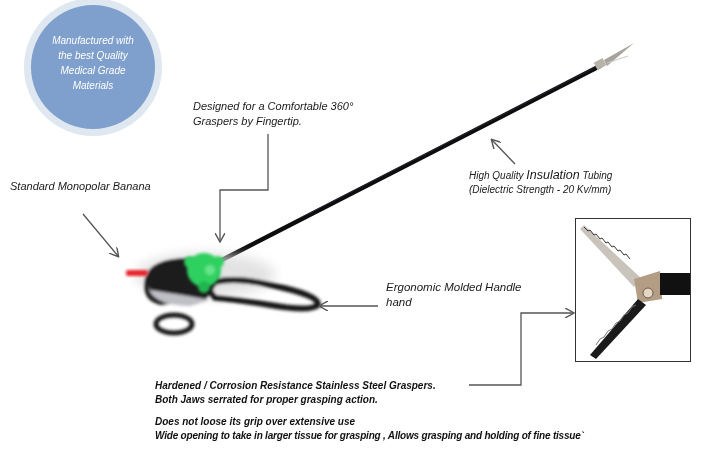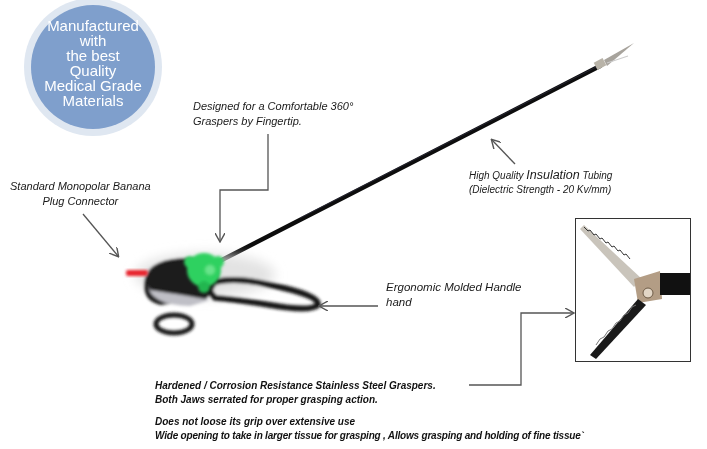--- a/index.html
+++ b/index.html
@@ -1,19 +1,19 @@
 <!DOCTYPE html>
 <html><head>
 <meta charset="utf-8">
 <style>
   html, body { margin:0; padding:0; }
   body { width:707px; height:449px; position:relative; overflow:hidden; background:#ffffff; font-family:"Liberation Sans", sans-serif; }
   .badge-outer { position:absolute; left:24px; top:-2px; width:138px; height:138px; border-radius:50%; background:#dfe7f1; }
   .badge-inner { position:absolute; left:31px; top:5px; width:124px; height:124px; border-radius:50%; background:#7f9fcc; display:flex; align-items:center; justify-content:center; text-align:center; }
-  .badge-text { color:#ffffff; font-size:15px; line-height:15px; width:104px; margin-top:-8px; }
+  .badge-text { color:#ffffff; font-style:italic; font-size:10px; line-height:15px; width:104px; margin-top:-8px; }
   .label { position:absolute; font-style:italic; color:#1a1a1a; font-size:11px; line-height:15px; white-space:nowrap; }
   .label.bold { font-weight:bold; font-size:10px; line-height:14px; color:#111; }
   svg.overlay { position:absolute; left:0; top:0; }
   .inset { position:absolute; left:575px; top:218px; width:116px; height:144px; border:1px solid #333; background:#fff; box-sizing:border-box; }
   .big { font-size:12.5px; }
 </style>
 </head>
 <body>
 
 <div class="badge-outer"></div>
@@ -87,23 +87,22 @@
     <polygon points="62,80 70,86 20,140 14,136" fill="#1a1a1a"></polygon>
     <polyline points="60,86 56,88 52,94 48,96 44,102 40,104 36,110 32,112 28,118 24,120 20,126" fill="none" stroke="#777" stroke-width="1"></polyline>
   </svg>
 </div>
 
 <div class="label" style="left:193px;top:99px;">
   <div>Designed for a Comfortable 360°</div>
   <div>Graspers by Fingertip.</div>
 </div>
 
-<div class="label" style="left:10px;top:179px;text-align:center;">
+<div class="label" style="left:10px;top:179px;">
   <div>Standard Monopolar Banana</div>
-  <div>Plug Connector</div>
 </div>
 
 <div class="label" style="left:469px;top:168px;font-size:10px;line-height:14px;">
   <div><span>High Quality </span><span class="big">Insulation</span><span> Tubing</span></div>
   <div>(Dielectric Strength - 20 Kv/mm)</div>
 </div>
 
 <div class="label" style="left:386px;top:280px;font-size:11.5px;">
   <div>Ergonomic Molded Handle</div>
   <div>hand</div>

